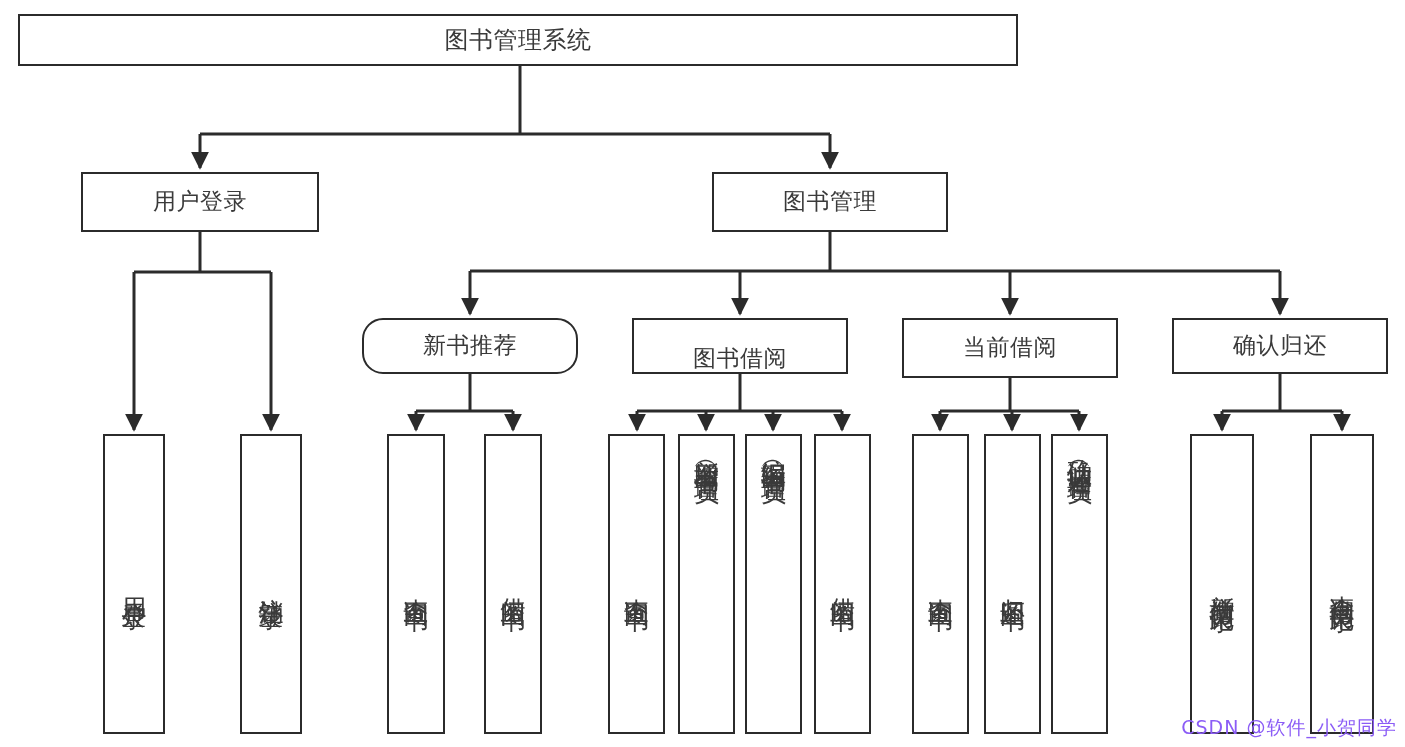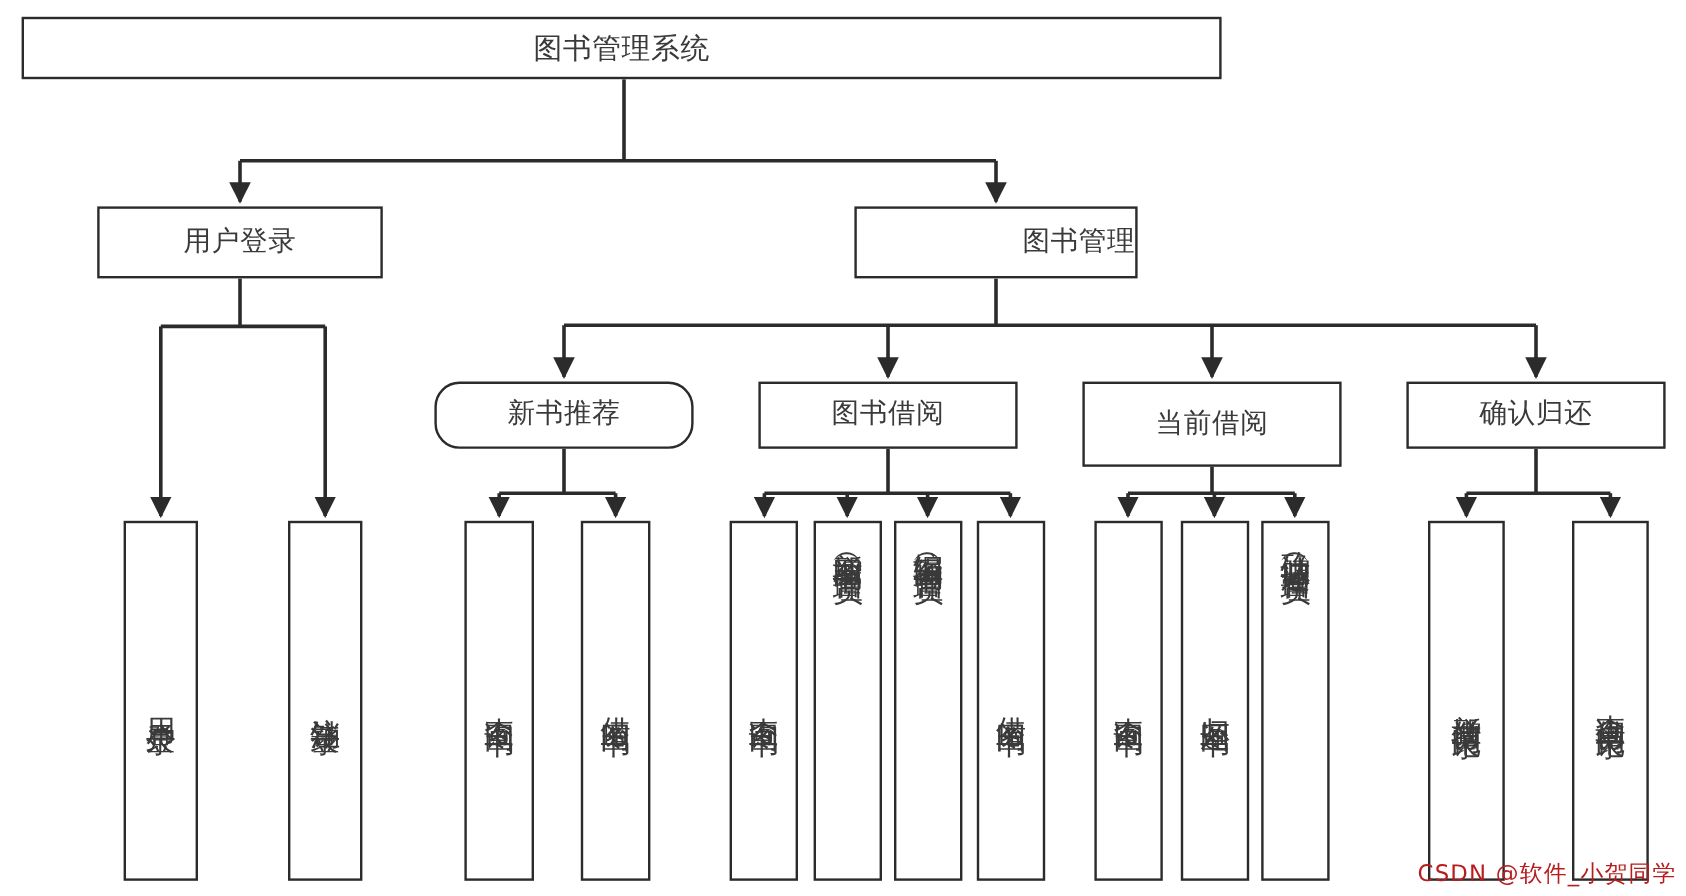--- a/index.html
+++ b/index.html
@@ -68,21 +68,21 @@
   
   .node.v.center {
     align-items: center;
     padding-top: 0;
   }
   #watermark {
     position: absolute;
     right: 8px;
     bottom: 6px;
     font-size: 19px;
-    color: #b91c1c;
+    color: #8b5cf6;
     letter-spacing: 1px;
     z-index: 5;
     white-space: nowrap;
     font-family: "DejaVu Sans", "Liberation Sans", sans-serif;
   }
 </style>
 </head>
 <body>
 
 <div id="diagram-root">
@@ -140,33 +140,33 @@
   </svg>
 
   <div class="node h root" style="left:18px; top:14px; width:1000px; height:52px;">
     <span class="node-label">图书管理系统</span>
   </div>
 
   <div class="node h" style="left:81px; top:172px; width:238px; height:60px;">
     <span class="node-label">用户登录</span>
   </div>
 
-  <div class="node h" style="left:712px; top:172px; width:236px; height:60px;justify-content:flex-end;">
+  <div class="node h" style="left:712px; top:172px; width:236px; height:60px;">
     <span class="node-label">图书管理</span>
   </div>
 
   <div class="node h" style="left:362px; top:318px; width:216px; height:56px;border-radius:21px;">
     <span class="node-label">新书推荐</span>
   </div>
 
-  <div class="node h" style="left:632px; top:318px; width:216px; height:56px;">
+  <div class="node h" style="left:632px; top:318px; width:216px; height:56px;align-items:flex-end;">
     <span class="node-label">图书借阅</span>
   </div>
 
-  <div class="node h" style="left:902px; top:318px; width:216px; height:71px;">
+  <div class="node h" style="left:902px; top:318px; width:216px; height:60px;">
     <span class="node-label">当前借阅</span>
   </div>
 
   <div class="node h" style="left:1172px; top:318px; width:216px; height:56px;">
     <span class="node-label">确认归还</span>
   </div>
 
   <div class="node v center" style="left:103px; top:434px; width:62px; height:300px;">
     <span class="node-label">用户登录</span>
   </div>

